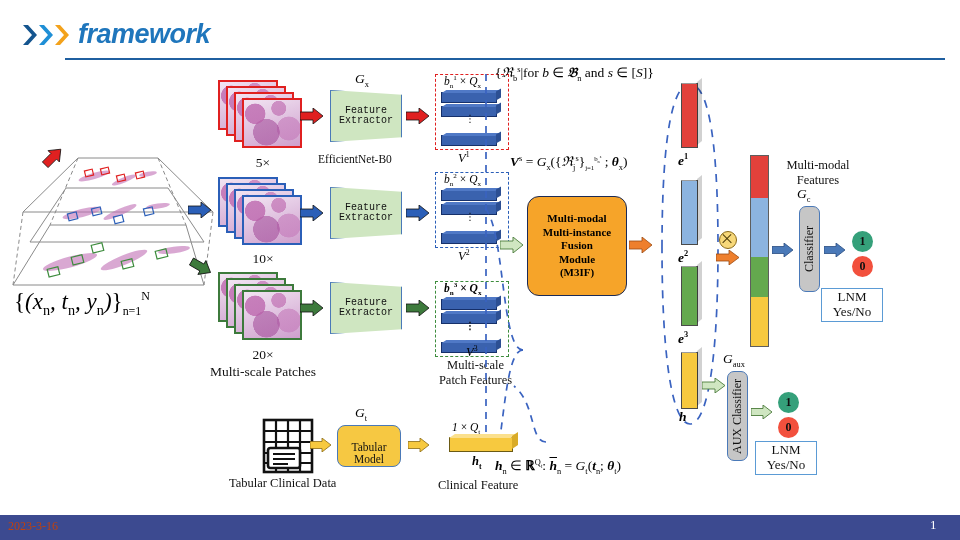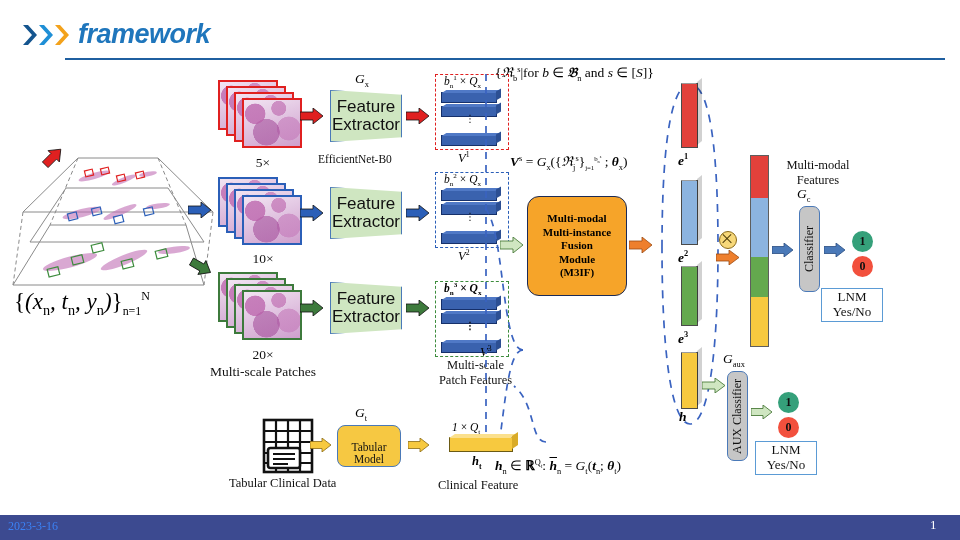--- a/index.html
+++ b/index.html
@@ -16,21 +16,21 @@
   .chev{width:15px;height:24px;}
   .title-text{
     position:absolute;left:78px;top:19px;
     font-family:"Liberation Sans", sans-serif;
     font-style:italic;font-weight:bold;font-size:27px;color:#1f76bc;letter-spacing:-0.5px;
   }
   #title-rule{left:65px;top:58px;width:880px;height:2px;background:#1f5fa0;}
 
   
   #footer{left:0;top:515px;width:960px;height:25px;background:#3c4a90;}
-  #footer-date{left:8px;top:519px;font-family:"Liberation Serif",serif;font-size:12px;color:#3b82f6;}
+  #footer-date{left:8px;top:519px;font-family:"Liberation Serif",serif;font-size:12px;color:#c2410c;}
   #footer-page{left:930px;top:517px;font-family:"Liberation Serif",serif;font-size:13px;color:#ffffff;}
 
   
   .lbl{font-family:"Liberation Serif", serif;color:#111;white-space:nowrap;}
   .sz11{font-size:11.5px;}
   .sz12{font-size:12.5px;}
   .sz13{font-size:13.5px;}
   .ctr{text-align:center;}
 
   
@@ -61,21 +61,21 @@
   
   .arrow{position:absolute;}
 
   
   .fe{
     position:absolute;width:70px;height:50px;
     background:#cfe6c1;border:1.4px solid #4a79b8;
     clip-path:polygon(0% 0%,100% 9%,100% 91%,0% 100%);
     display:flex;align-items:center;justify-content:center;
   }
-  .fe span{font-family:Liberation Sans, sans-serif;font-size:17px;line-height:1.05;text-align:center;color:#111;}
+  .fe span{font-family:Liberation Mono, monospace;font-size:10px;line-height:1.05;text-align:center;color:#111;}
 
   
   .vgroup{position:absolute;width:72px;height:74px;border:1.6px dashed #e02020;}
   .vgroup.b{border-color:#2b5fb8;}
   .vgroup.g{border-color:#3d8c3d;}
   .bar3d{
     position:absolute;height:9px;background:#3a62ae;border:0.8px solid #16306a;
   }
   .bar3d:after{
     content:"";position:absolute;right:-5px;top:-3px;width:5px;height:9px;
@@ -313,21 +313,21 @@
     <polygon points="0,4 13,4 13,0 23,8 13,16 13,12 0,12" fill="#3d7a3c" stroke="#111" stroke-width="0.8"></polygon>
   </svg>
 
   <div class="vgroup g" style="left:435px;top:281px;font-weight:bold;">
     <div class="abs math sz11" style="left:8px;top:-1px;">b<sub>n</sub><sup>3</sup> <span class="up">×</span> Q<sub>x</sub></div>
     <div class="bar3d" style="left:5px;top:17px;width:54px;"></div>
     <div class="bar3d" style="left:5px;top:31px;width:54px;"></div>
     <div class="abs" style="left:29px;top:42px;font-size:10px;line-height:3px;color:#111;">⋮</div>
     <div class="bar3d" style="left:5px;top:60px;width:54px;"></div>
   </div>
-  <div class="abs math sz12" style="left:480px;top:344px;text-align:right;">V<sup>3</sup></div>
+  <div class="abs math sz12" style="left:466px;top:344px;text-align:right;">V<sup>3</sup></div>
   <div class="abs lbl sz12 ctr" style="left:418px;top:358px;width:115px;line-height:1.2;">
     <span>Multi-scale</span><br>
     <span>Patch Features</span>
   </div>
 
   <div class="abs math sz13" style="left:495px;top:63px;">
     <span class="up">{</span>ℜ<sub>b</sub><sup>s</sup><span class="up">|for</span> b <span class="up">∈</span> <span style="font-weight:bold;">𝔅</span><sub class="up">n</sub> <span class="up">and</span> s <span class="up">∈</span> <span class="up">[</span>S<span class="up">]}</span>
   </div>
 
   <div class="abs math sz13" style="left:510px;top:152px;">

